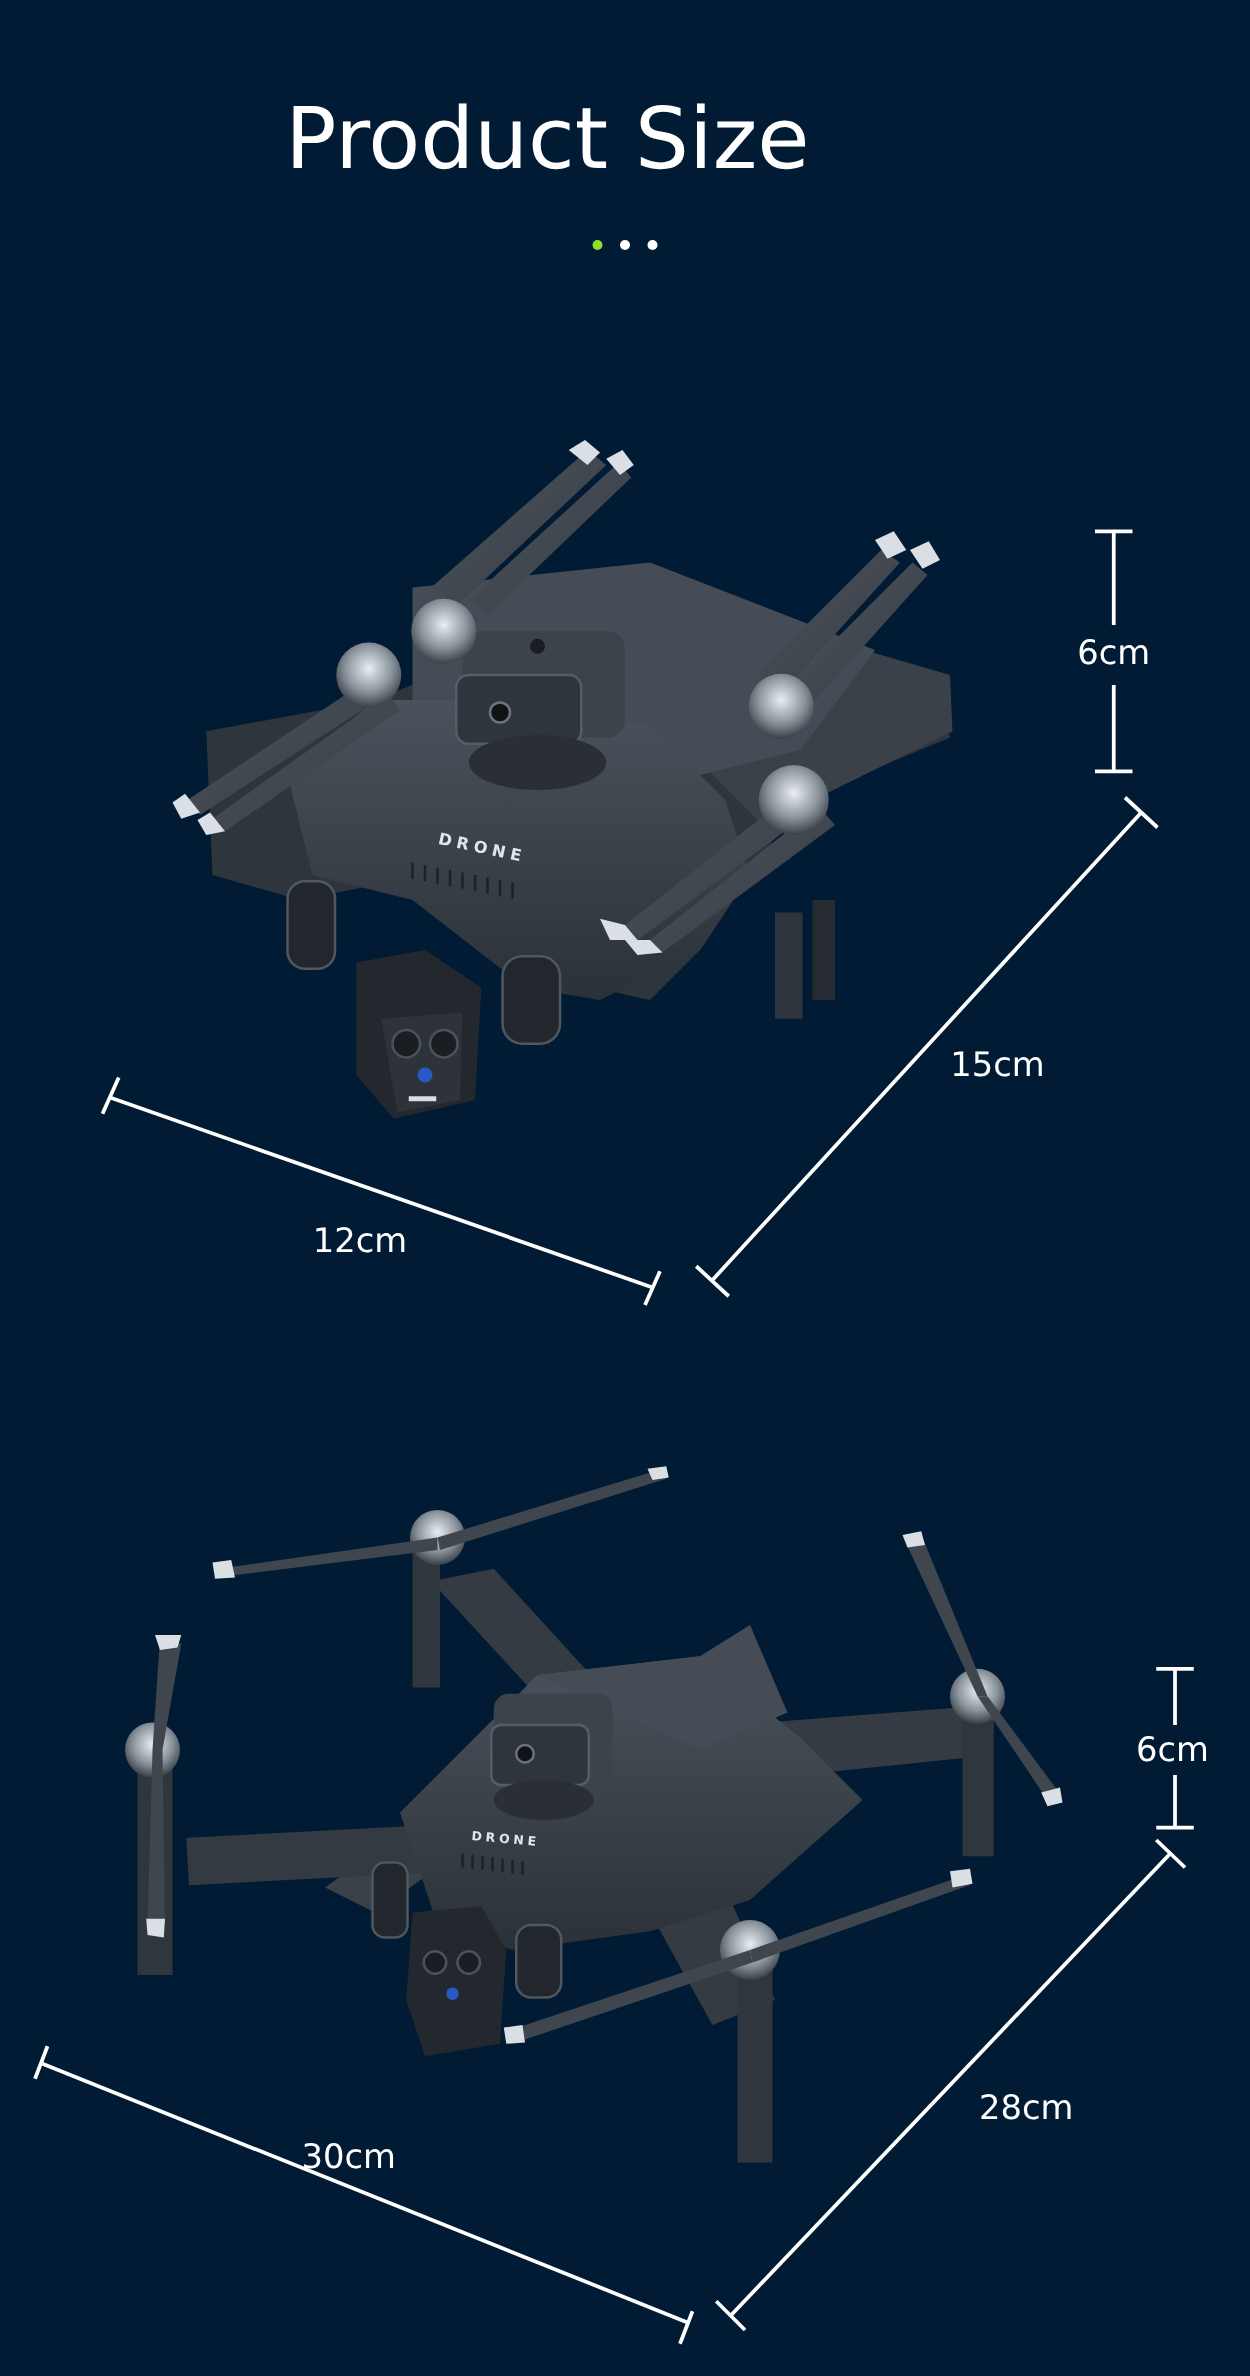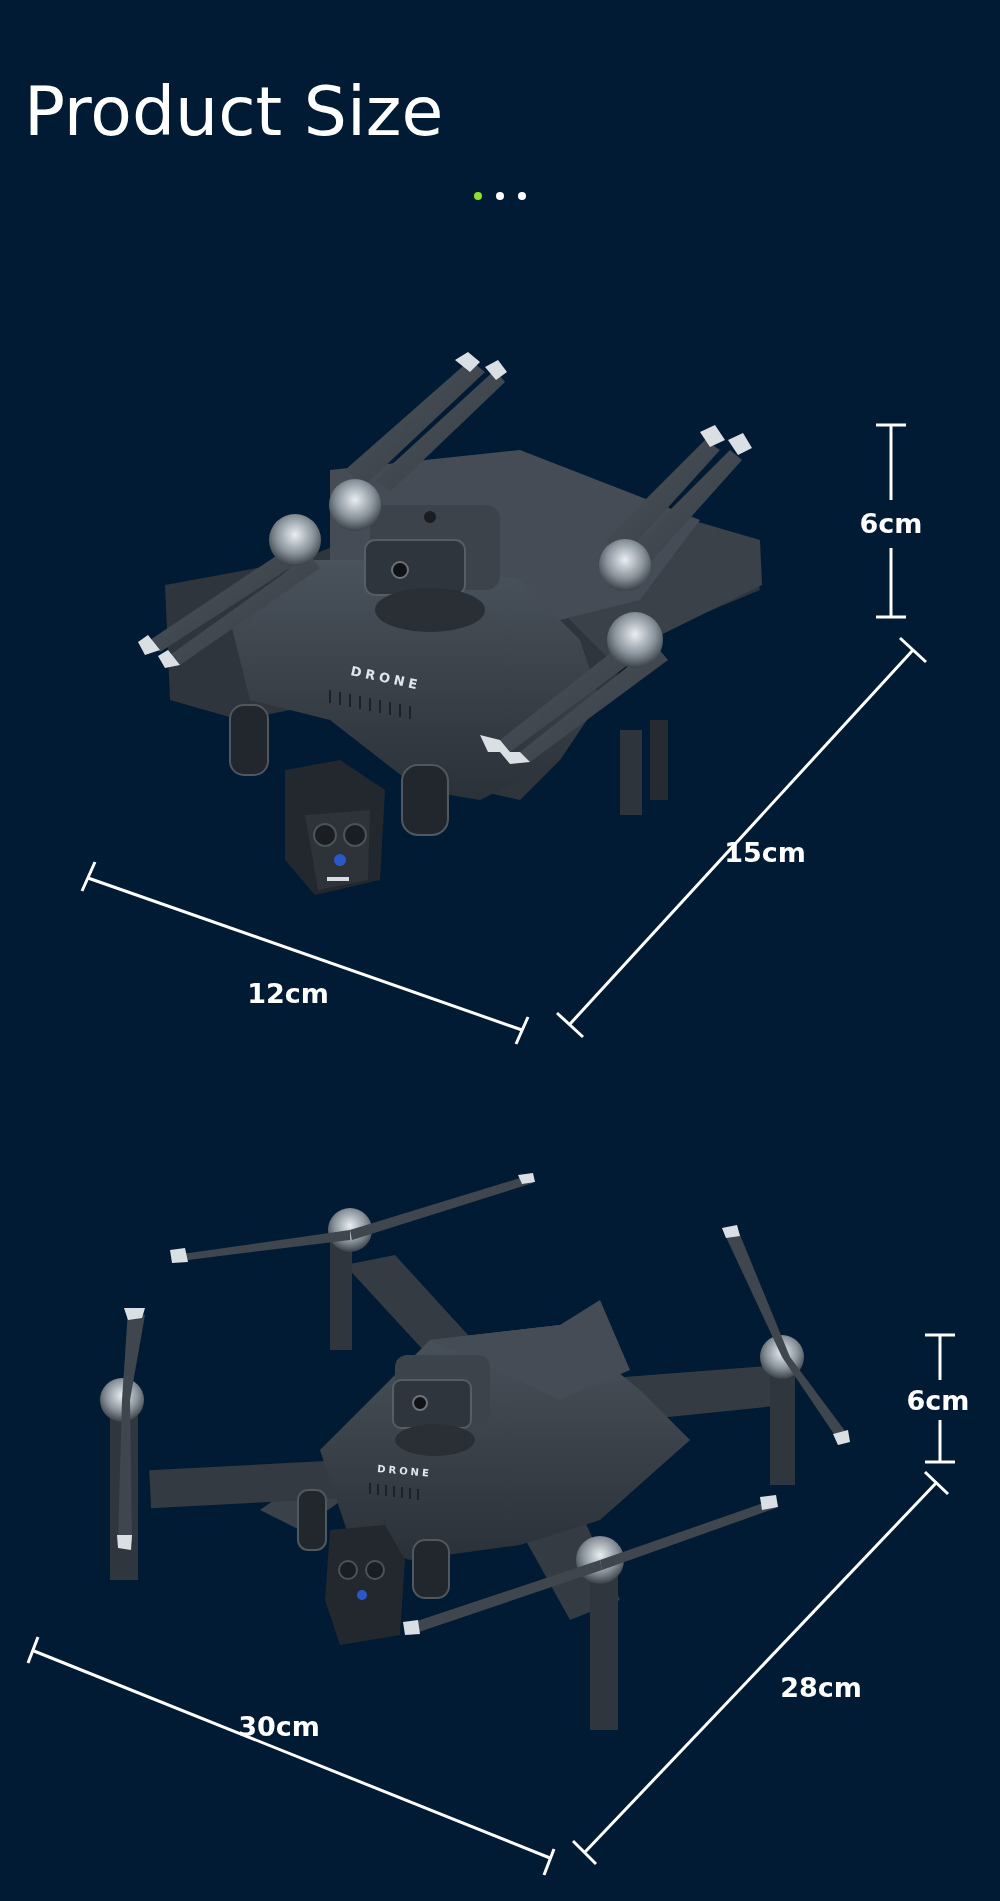--- a/index.html
+++ b/index.html
@@ -5,35 +5,33 @@
   html, body { margin: 0; padding: 0; }
   body {
     width: 1000px; height: 1901px;
     background: #001b33;
     position: relative; overflow: hidden;
     font-family: "DejaVu Sans", "Liberation Sans", sans-serif;
     color: #ffffff;
   }
   .title {
     position: absolute; left: 0; top: 72px; width: 876px;
-    font-size: 68px; font-weight: 400; letter-spacing: 0px;
+    text-align: center; font-size: 68px; font-weight: 400; letter-spacing: 0px;
     color: #ffffff;
-    margin-left: 24px;
   }
   .dots {
     position: absolute; top: 192px; left: 0; width: 1000px;
     display: flex; justify-content: center; gap: 14px;
   }
   .dot { width: 8px; height: 8px; border-radius: 50%; background: #ffffff; }
   .dot.active { background: #8fe02a; }
   svg.layer { position: absolute; left: 0; top: 0; }
   .label {
     position: absolute; font-size: 27px; color: #ffffff; white-space: nowrap;
     transform: translate(-50%, -50%);
-    font-weight: bold;
   }
 </style>
 </head>
 <body>
 
 <div class="title">Product Size</div>
 
 <div class="dots">
   <span class="dot active"></span>
   <span class="dot"></span>
@@ -213,18 +211,18 @@
     <line x1="925" y1="1472" x2="948" y2="1494"></line>
     <line x1="573" y1="1841" x2="596" y2="1864"></line>
 
     <line x1="34" y1="1651" x2="550" y2="1858"></line>
     <line x1="28" y1="1663" x2="38" y2="1637"></line>
     <line x1="544" y1="1875" x2="554" y2="1849"></line>
   </g>
 </svg>
 
 <div class="label" style="left:891px; top:523px;">6cm</div>
-<div class="label" style="left:765px; top:852px;">15cm</div>
+<div class="label" style="left:798px; top:852px;">15cm</div>
 <div class="label" style="left:288px; top:993px;">12cm</div>
 
 <div class="label" style="left:938px; top:1400px;">6cm</div>
 <div class="label" style="left:821px; top:1687px;">28cm</div>
 <div class="label" style="left:279px; top:1726px;">30cm</div>
 
 </body></html>

